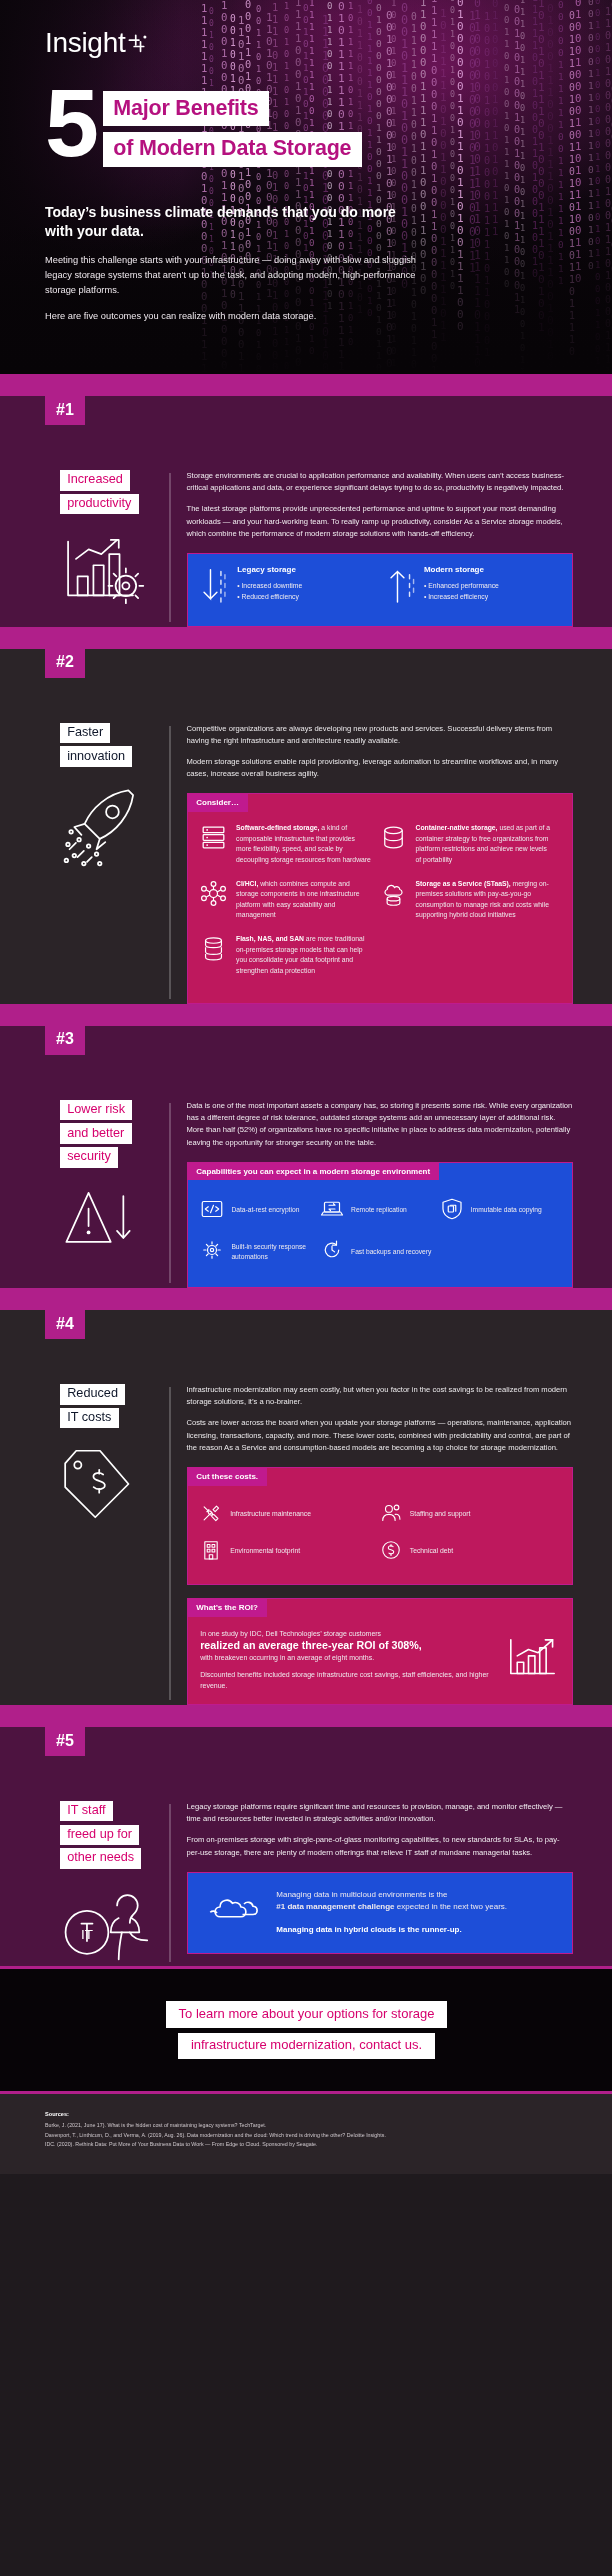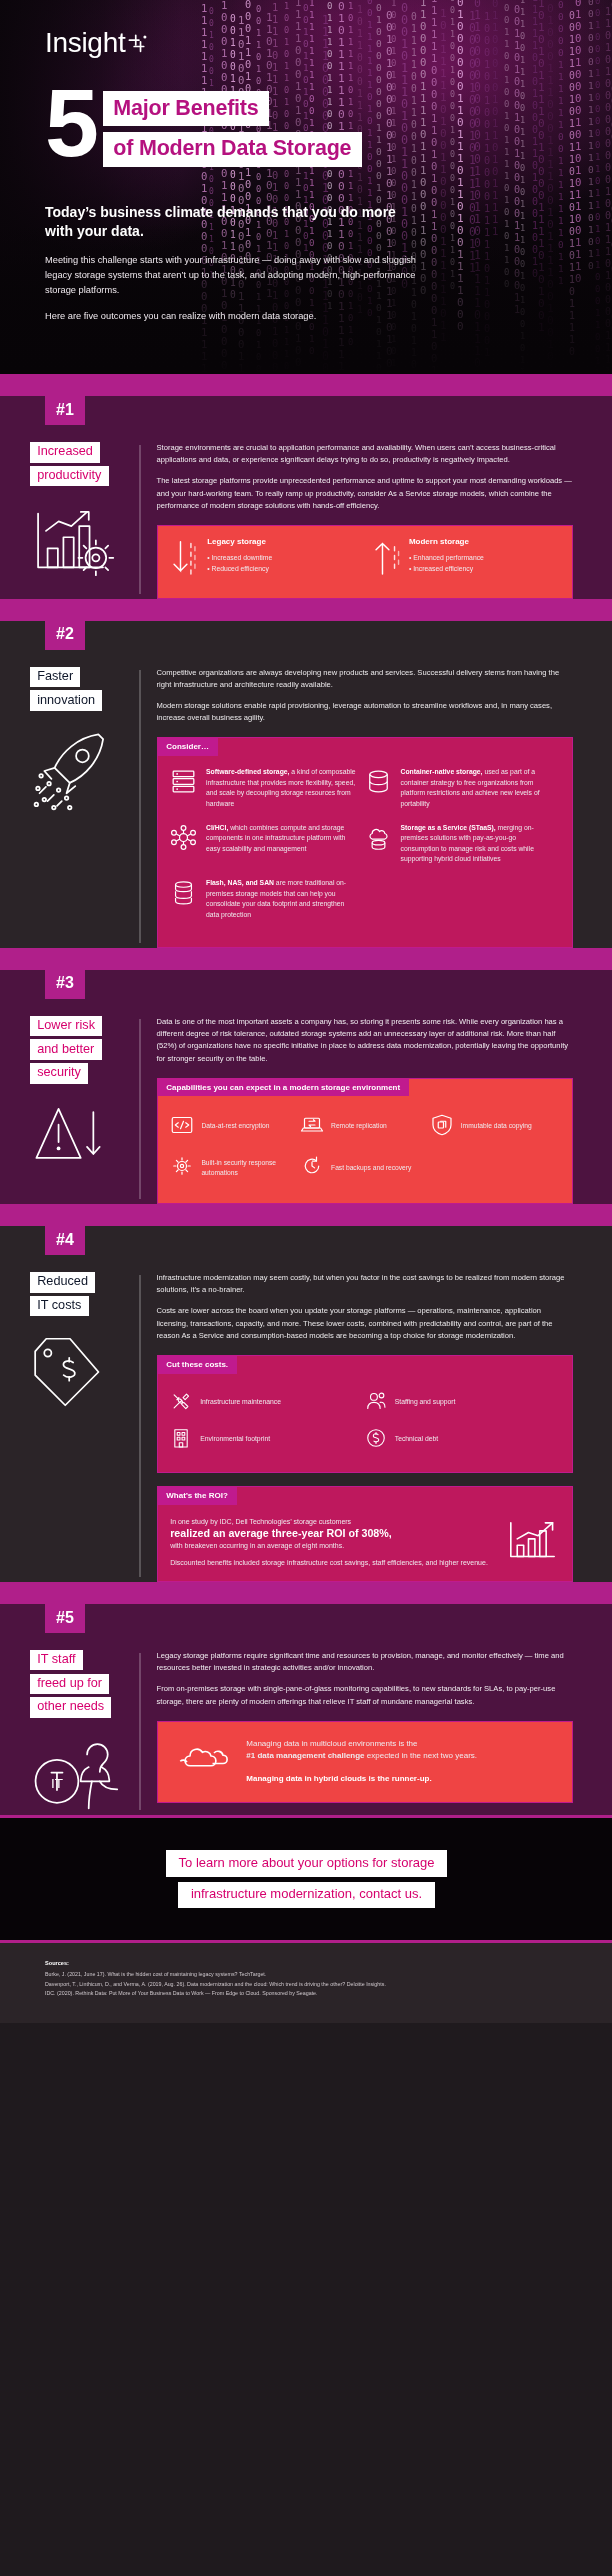--- a/index.html
+++ b/index.html
@@ -90,21 +90,21 @@
   .sec.odd  { background: #4d1340; }   
   .sec.even { background: #2b2428; }   
 
   .numtab {
     position: absolute; left: 45px; top: 0;
     background: #b01f8a; color: #fff;
     font-size: 16px; font-weight: 700;
     padding: 4.8px 11px 6.4px 11px;
     z-index: 6;
   }
-  .sec-inner { display: flex; padding-top: 46px; }
+  .sec-inner { display: flex; padding-top: 74px; margin-left: 30px; }
   .sec-left { width: 139px; padding-left: 30px; flex: 0 0 139px; }
   .sec-right { flex: 1; padding: 0 40px 0 0; position: relative; }
   .divider {
     position: absolute; left: 0; top: 3.2px; bottom: 4.8px; width: 1.6px;
     background: rgba(255,255,255,0.22);
   }
   .sec-right-pad { padding-left: 17.5px; }
 
   .lbl-lines { margin-bottom: 14.3px; }
   .lbl {
@@ -118,21 +118,21 @@
   .sec-para { color: #f2eef1; font-size: 7.6px; line-height: 1.62; margin-bottom: 8.8px; }
   .sec.even .sec-para { color: #eceaec; }
 
   
   .art { margin-top: 9.5px; color: #fff; }
   .art svg { display: block; }
 
   
   .card {
     border: 1.6px solid #c01a8e;
-    background: #ef4444;
+    background: #1d4ed8;
     margin-top: 12.7px;
   }
   .sec.even .card { background: #be185d; }
   .card-head {
     background: #c01a8e; color: #fff;
     font-size: 8px; font-weight: 700;
     padding: 4px 8.8px 4.8px 8.8px;
     display: inline-block;
   }
   .card-pad { padding: 11px 12.7px 12.7px 12.7px; }

